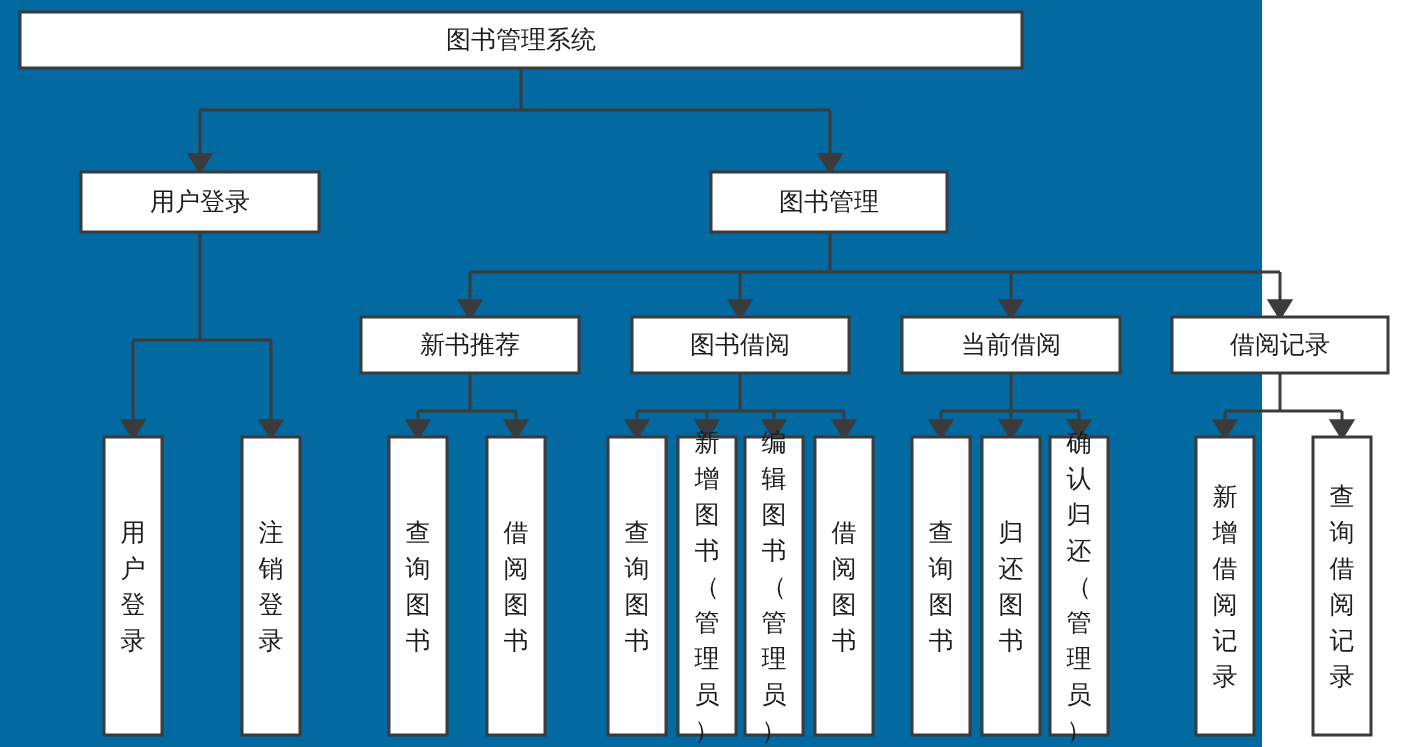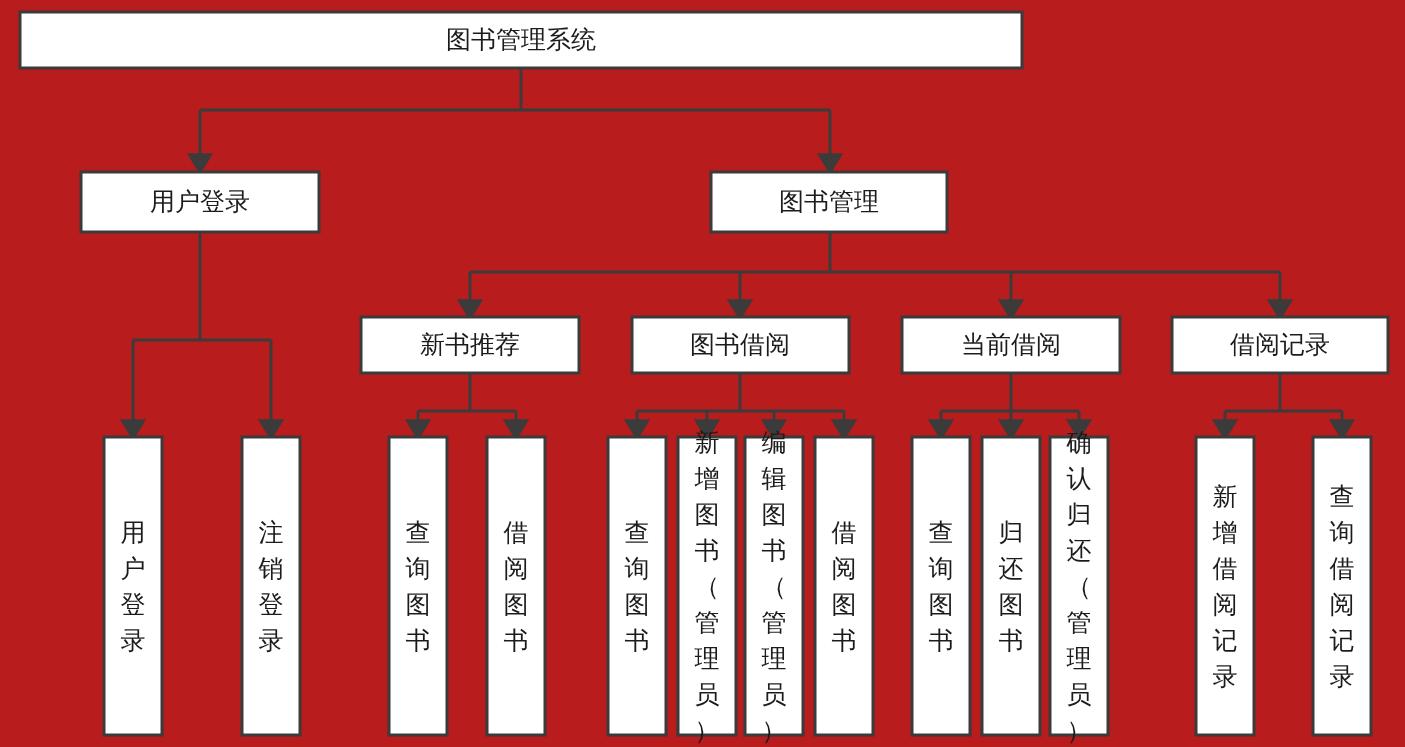--- a/index.html
+++ b/index.html
@@ -1,18 +1,18 @@
 <!DOCTYPE html>
 <html><head>
 <meta charset="utf-8">
 <style>
   html,body{margin:0;padding:0;background:#ffffff;}
   body{width:1405px;height:747px;overflow:hidden;
        font-family:"Liberation Sans","DejaVu Sans",sans-serif;}
-  #stage{position:relative;width:1405px;height:747px;background:#b91c1c;}
+  #stage{position:relative;width:1262px;height:747px;background:#0369a1;}
   svg#diagram{position:absolute;left:0;top:0;width:1405px;height:747px;}
   .nodebox{fill:#ffffff;stroke:#3b3b3b;stroke-width:3;}
   .leafbox{fill:#ffffff;stroke:#3b3b3b;stroke-width:3;}
   .conn{stroke:#3b3b3b;stroke-width:3;fill:none;stroke-linecap:butt;}
   .lbl{fill:#1b1b1b;font-family:"DejaVu Sans","Liberation Sans",sans-serif;
        font-size:25px;text-anchor:middle;dominant-baseline:middle;}
   .vlbl{fill:#1b1b1b;font-family:"DejaVu Sans","Liberation Sans",sans-serif;
         font-size:25px;text-anchor:middle;}
   .watermark{position:absolute;right:10px;bottom:6px;color:#c9c9c9;
              font-size:17px;font-family:"DejaVu Sans","Liberation Sans",sans-serif;

